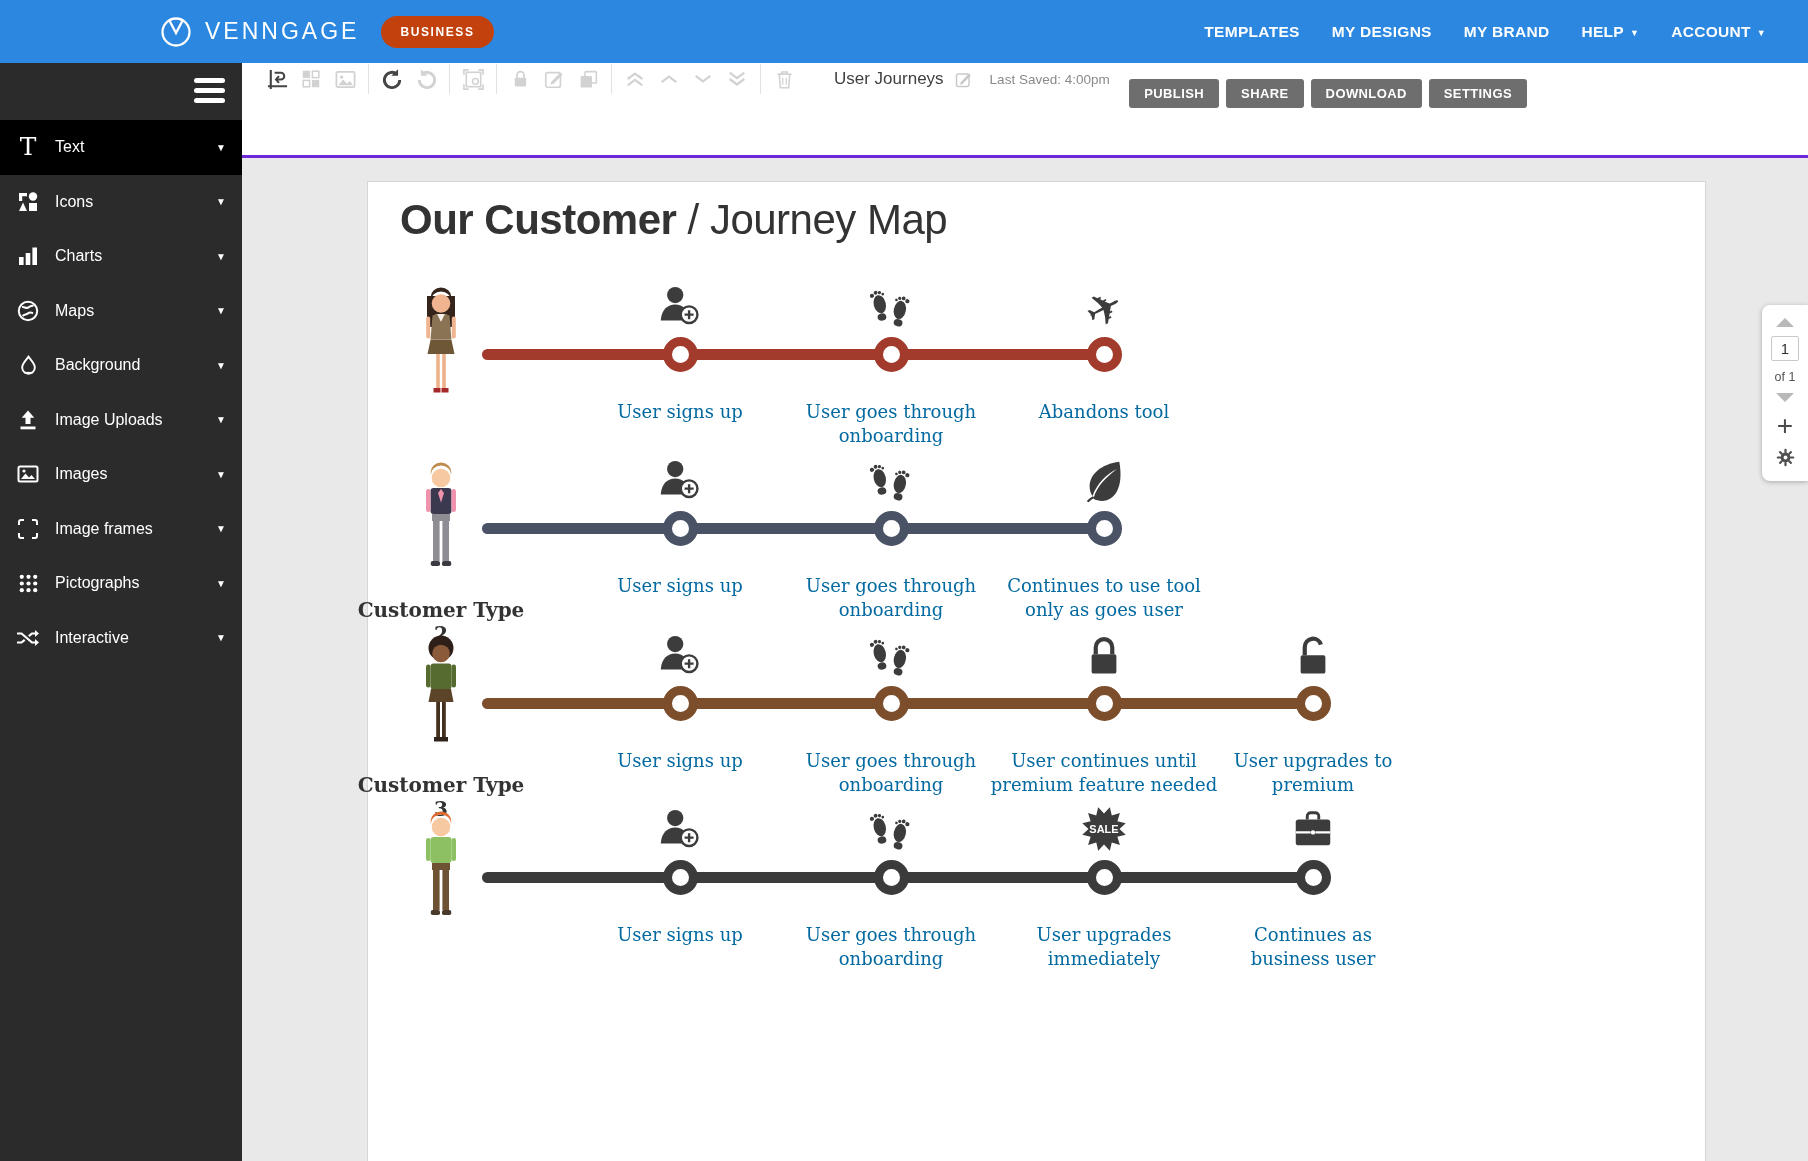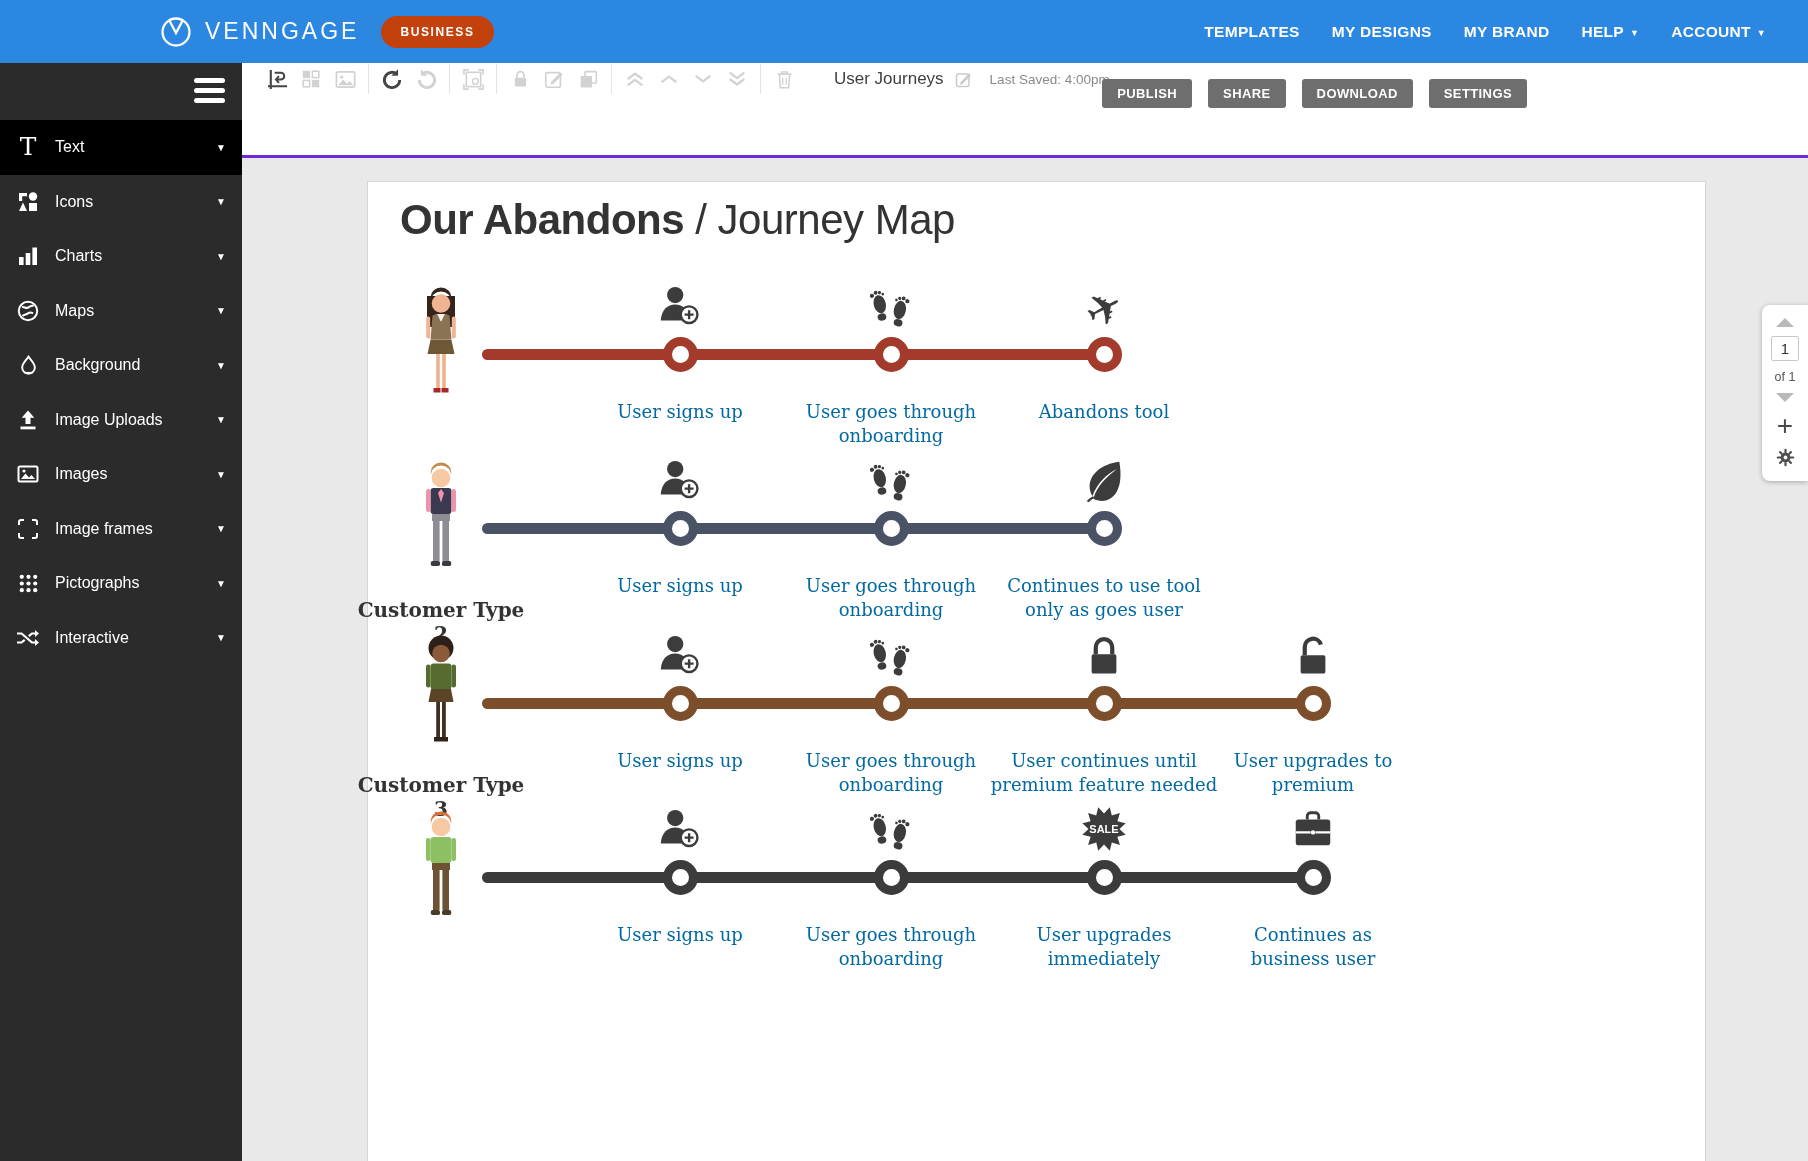--- a/index.html
+++ b/index.html
@@ -33,21 +33,21 @@
   .header{position:absolute;left:242px;top:51px;right:0;height:104px;background:#fff;
           border-bottom:3px solid #6d28d9;z-index:10}
   .tools{position:absolute;left:18px;top:12px;height:32px;display:flex;align-items:center}
   .tool{width:34px;display:flex;justify-content:center;align-items:center;color:#d2d2d2;cursor:pointer}
   .tool.on{color:#454545}
   .tdiv{width:1px;height:30px;background:#e2e2e2;margin:0 6px}
   .doc{position:absolute;left:592px;top:12px;height:32px;display:flex;align-items:center;gap:10px}
   .doc-title{font-size:17px;color:#3f3f3f;cursor:text}
   .doc-edit{color:#c9c9c9;cursor:pointer;display:flex}
   .saved{font-size:13.5px;color:#8a8a8a;margin-left:6px}
-  .actions{position:absolute;top:28px;right:281px;display:flex;gap:16px}
+  .actions{position:absolute;top:28px;right:281px;display:flex;gap:7px}
   .btn{height:29px;padding:0 15px;background:#6e6e6e;color:#fff;font-size:13px;font-weight:700;
        letter-spacing:.4px;border:none;border-radius:3px;display:flex;align-items:center;cursor:pointer;
        font-family:"Liberation Sans",sans-serif}
 
   
   .canvas{position:absolute;left:242px;top:167px;right:0;bottom:0;background:#e9e9e9;overflow:hidden}
   .page{position:absolute;left:126px;top:15px;width:1337px;height:1500px;background:#fff;
         box-shadow:0 0 0 1px #d6d6d6}
   .ctitle{position:absolute;left:32px;top:14px;font-size:42px;color:#333;letter-spacing:-.5px;cursor:move}
   .ctitle .tb{font-weight:700}
@@ -335,21 +335,21 @@
       <button class="btn">PUBLISH</button>
       <button class="btn">SHARE</button>
       <button class="btn">DOWNLOAD</button>
       <button class="btn">SETTINGS</button>
     </div>
 </div>
 
 <div class="canvas">
   <div class="page">
     <div class="ctitle">
-      <span class="tb">Our Abandons</span><span class="tr"> / Journey Map</span>
+      <span class="tb">Our Customer</span><span class="tr"> / Journey Map</span>
     </div>
     <div id="rows-host">
         <div class="row" style="top:90px">
           <div class="tline" style="left:114px;width:622px;background:#A23B2B"></div>
           <div class="sicon" style="left:277px">
             <svg viewBox="0 0 48 48" width="46" height="46">
               <g fill="currentColor">
                 <circle cx="19" cy="11.5" r="8.5"></circle>
                 <path d="M4 37c1-10 7-15.5 15-15.5S33 27 34 37v1H4z"></path>
               </g>

